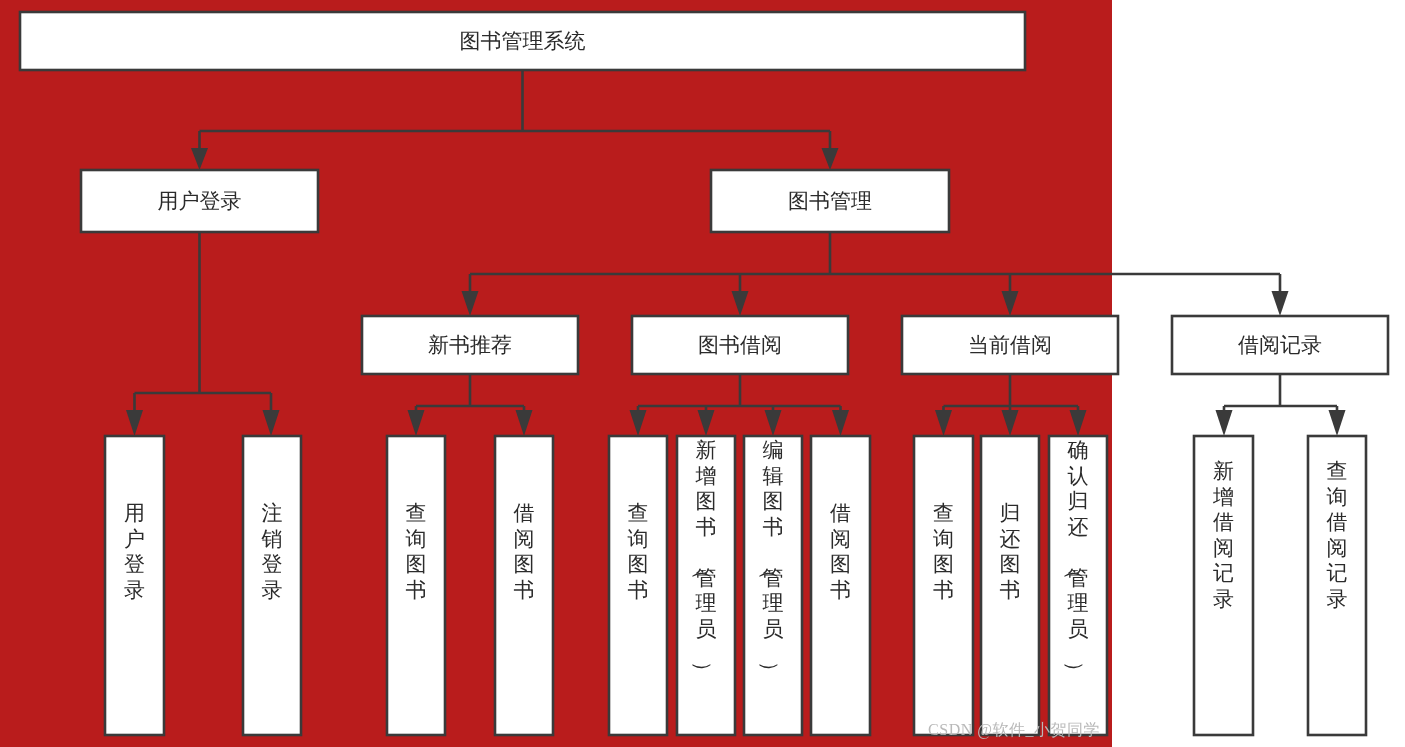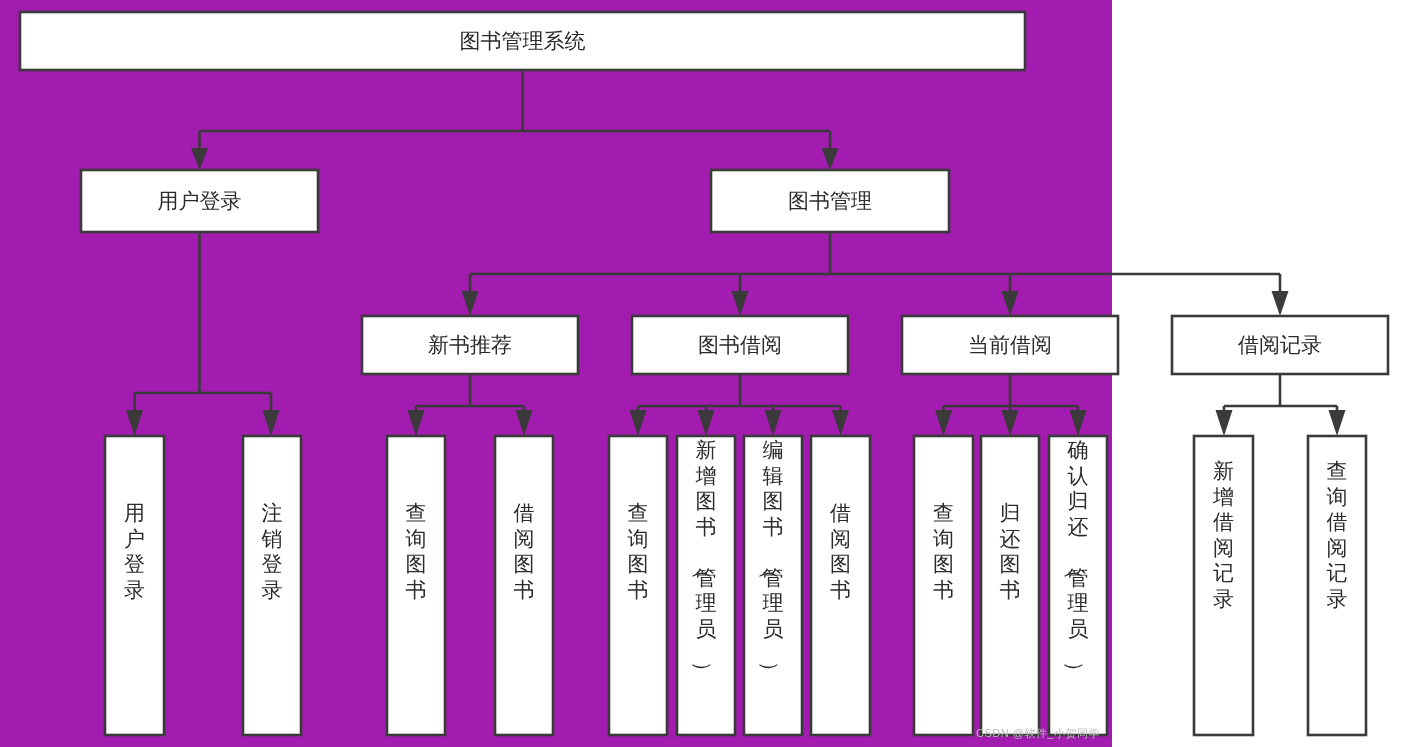--- a/index.html
+++ b/index.html
@@ -10,21 +10,21 @@
   body {
     width: 1405px;
     height: 747px;
     font-family: "Liberation Sans", "DejaVu Sans", sans-serif;
     overflow: hidden;
   }
   #diagram-root {
     position: relative;
     width: 1112px;
     height: 747px;
-    background: #a21caf;
+    background: #b91c1c;
   }
   svg#flowchart {
     position: absolute;
     left: 0;
     top: 0;
     width: 1405px;
     height: 747px;
     display: block;
   }
   .node-box {
@@ -52,22 +52,22 @@
   .node-label-vertical {
     fill: #2b2b2b;
     font-family: "Liberation Sans", "DejaVu Sans", sans-serif;
     font-size: 21px;
     text-anchor: middle;
   }
   .watermark {
     position: absolute;
     right: 12px;
     bottom: 6px;
-    font-family: Liberation Sans, sans-serif;
-    font-size: 11px;
+    font-family: Liberation Serif, serif;
+    font-size: 16px;
     color: #b9b9b9;
     white-space: nowrap;
     letter-spacing: 0.5px;
     user-select: none;
   }
 </style>
 </head>
 <body>
 
 <div id="diagram-root">

